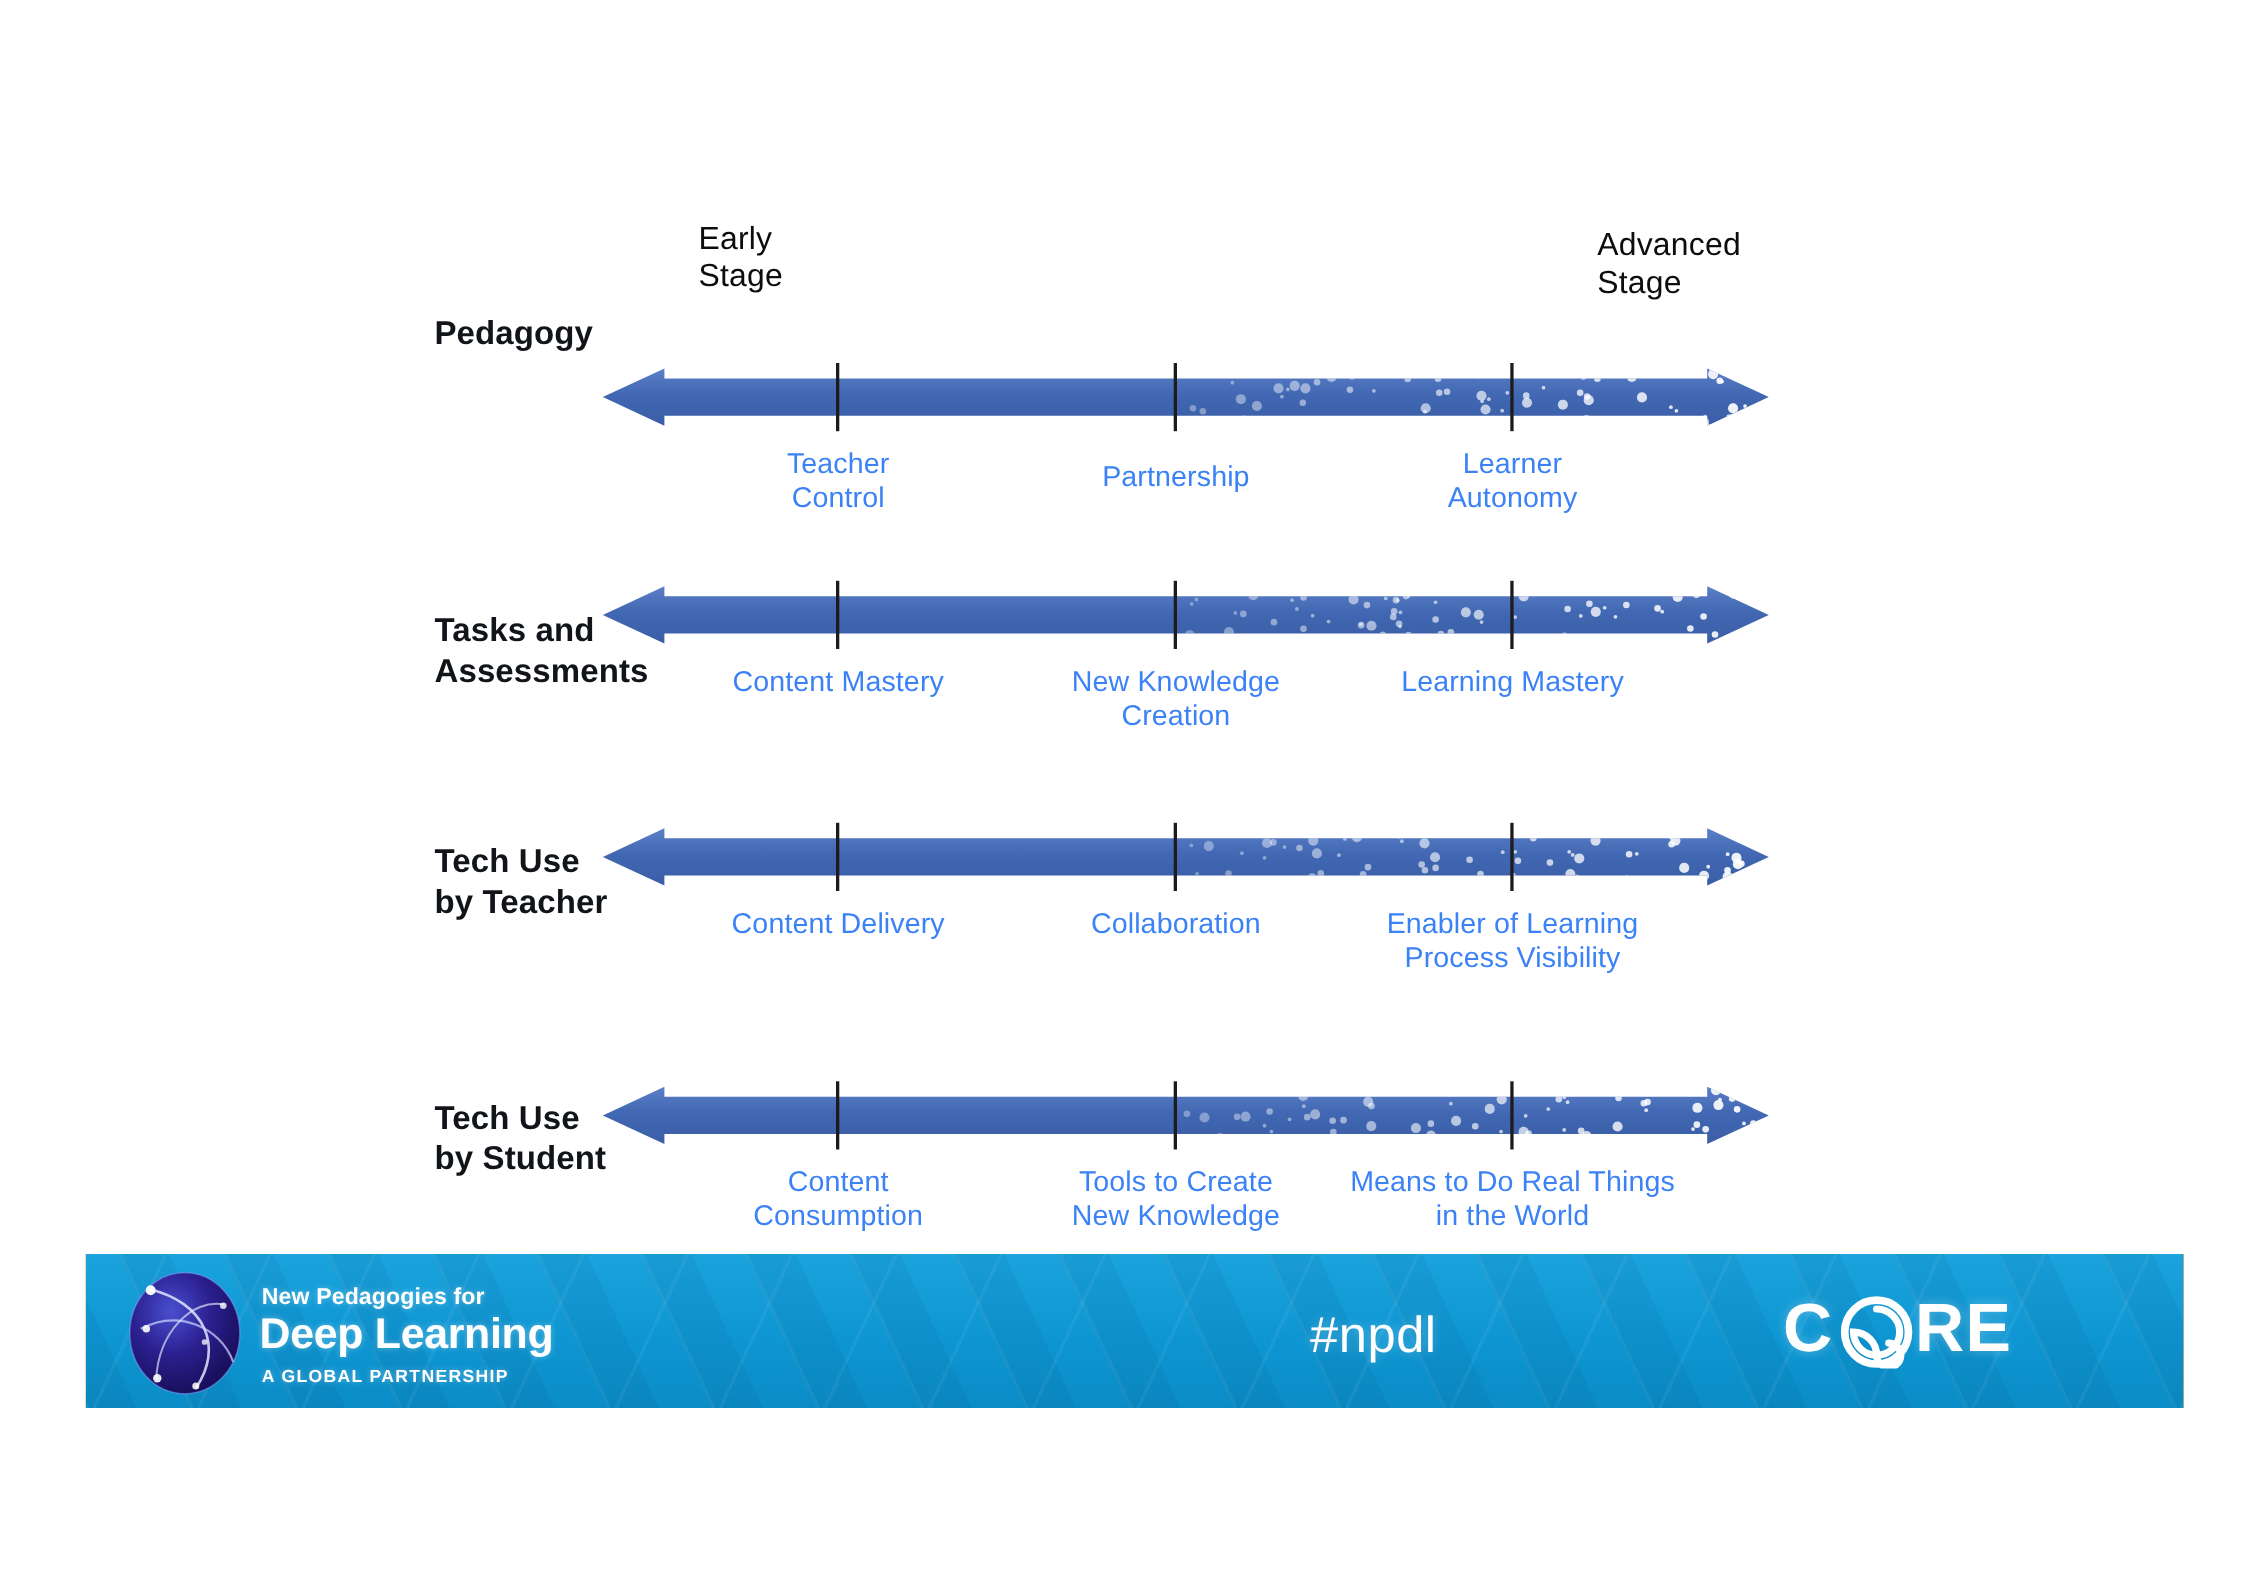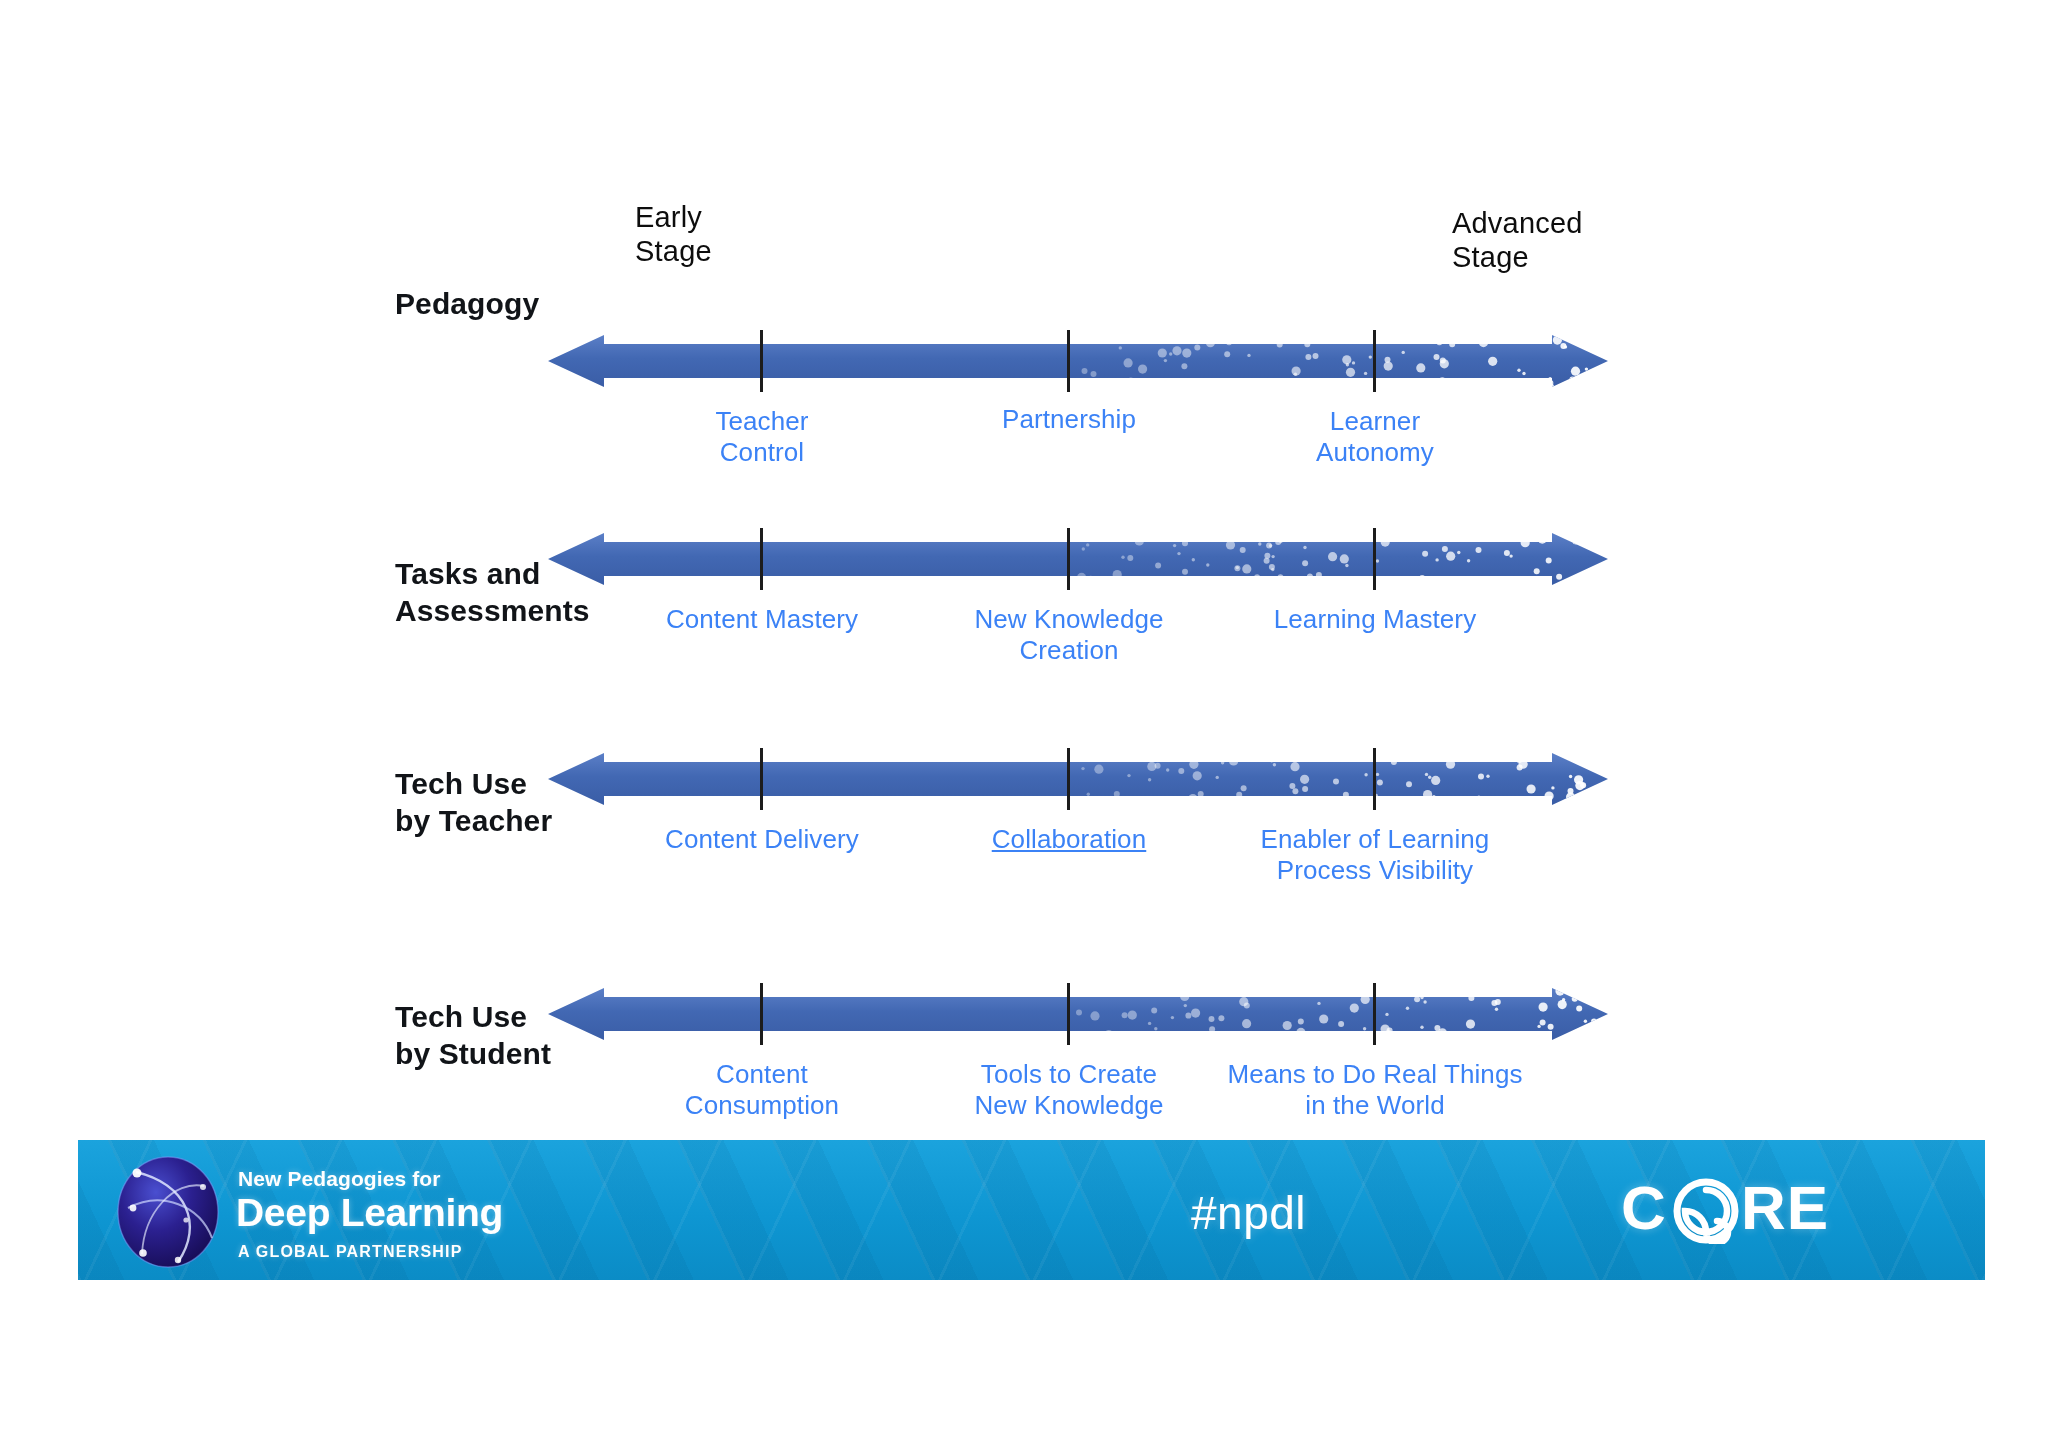--- a/index.html
+++ b/index.html
@@ -222,21 +222,21 @@
             <circle cx="839.5" cy="33.7" r="3.0" fill="#ffffff" fill-opacity="0.70"></circle>
             <circle cx="1001.9" cy="61.8" r="4.6" fill="#ffffff" fill-opacity="0.88"></circle>
             <circle cx="681.0" cy="16.2" r="3.0" fill="#ffffff" fill-opacity="0.52"></circle>
           </g>
         </svg>
       </div>
       <div class="tick" style="left: 760px; top: 330px; height: 62px;"></div>
       <div class="tick-label" style="left: 762px; top: 406px; width: 340px;">Teacher
 Control</div>
       <div class="tick" style="left: 1067px; top: 330px; height: 62px;"></div>
-      <div class="tick-label" style="left: 1069px; top: 404px; width: 340px;">Partnership</div>
+      <div class="tick-label" style="left: 1069px; top: 418px; width: 340px;">Partnership</div>
       <div class="tick" style="left: 1373px; top: 330px; height: 62px;"></div>
       <div class="tick-label" style="left: 1375px; top: 406px; width: 340px;">Learner
 Autonomy</div>
       <div class="row-label" style="left: 395px; top: 545px;">Tasks and
 Assessments</div>
       <div class="arrow-wrap" style="top: 524px;">
         <svg class="arrow-svg" viewBox="0 0 1060 70">
           <defs>
             <linearGradient id="ag1" x1="0" y1="0" x2="0" y2="1">
               <stop offset="0%" stop-color="#5b7fc7"></stop>
@@ -418,21 +418,21 @@
             <circle cx="535.0" cy="24.6" r="1.7" fill="#ffffff" fill-opacity="0.36"></circle>
             <circle cx="1001.1" cy="52.1" r="4.6" fill="#ffffff" fill-opacity="0.88"></circle>
             <circle cx="881.7" cy="33.2" r="1.7" fill="#ffffff" fill-opacity="0.75"></circle>
             <circle cx="1038.1" cy="57.9" r="4.6" fill="#ffffff" fill-opacity="0.93"></circle>
           </g>
         </svg>
       </div>
       <div class="tick" style="left: 760px; top: 748px; height: 62px;"></div>
       <div class="tick-label" style="left: 762px; top: 824px; width: 340px;">Content Delivery</div>
       <div class="tick" style="left: 1067px; top: 748px; height: 62px;"></div>
-      <div class="tick-label" style="left: 1069px; top: 824px; width: 340px; text-decoration: underline;">Collaboration</div>
+      <div class="tick-label" style="left: 1069px; top: 824px; width: 340px;">Collaboration</div>
       <div class="tick" style="left: 1373px; top: 748px; height: 62px;"></div>
       <div class="tick-label" style="left: 1375px; top: 824px; width: 340px;">Enabler of Learning
 Process Visibility</div>
       <div class="row-label" style="left: 395px; top: 988px;">Tech Use
 by Student</div>
       <div class="arrow-wrap" style="top: 979px;">
         <svg class="arrow-svg" viewBox="0 0 1060 70">
           <defs>
             <linearGradient id="ag3" x1="0" y1="0" x2="0" y2="1">
               <stop offset="0%" stop-color="#5b7fc7"></stop>

